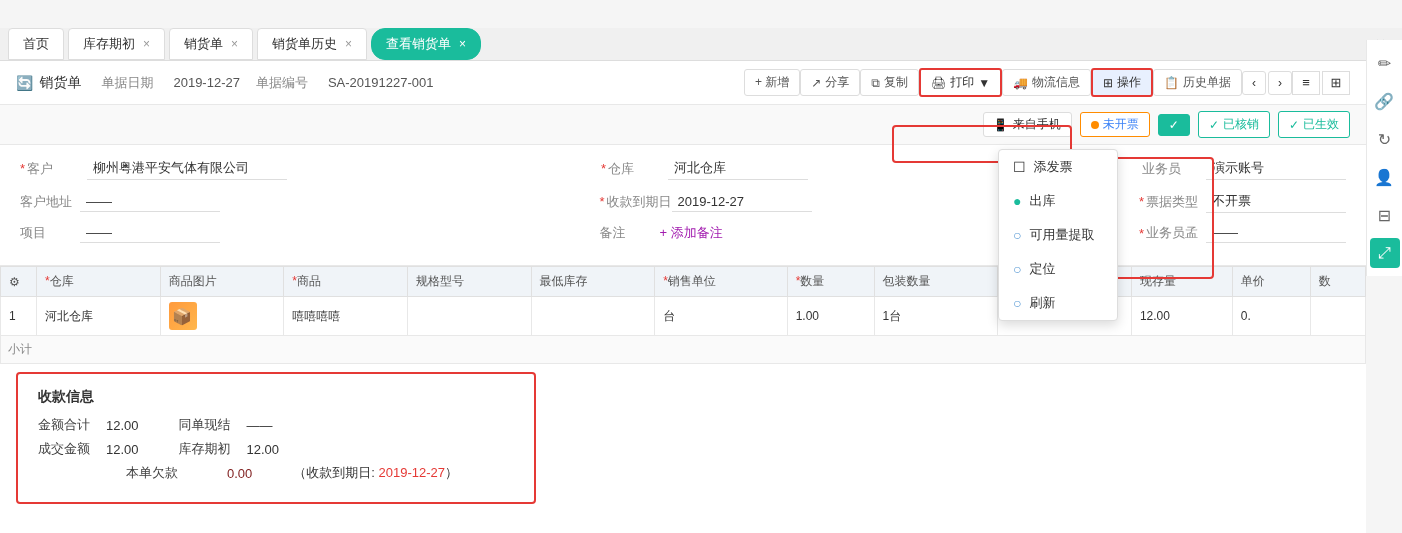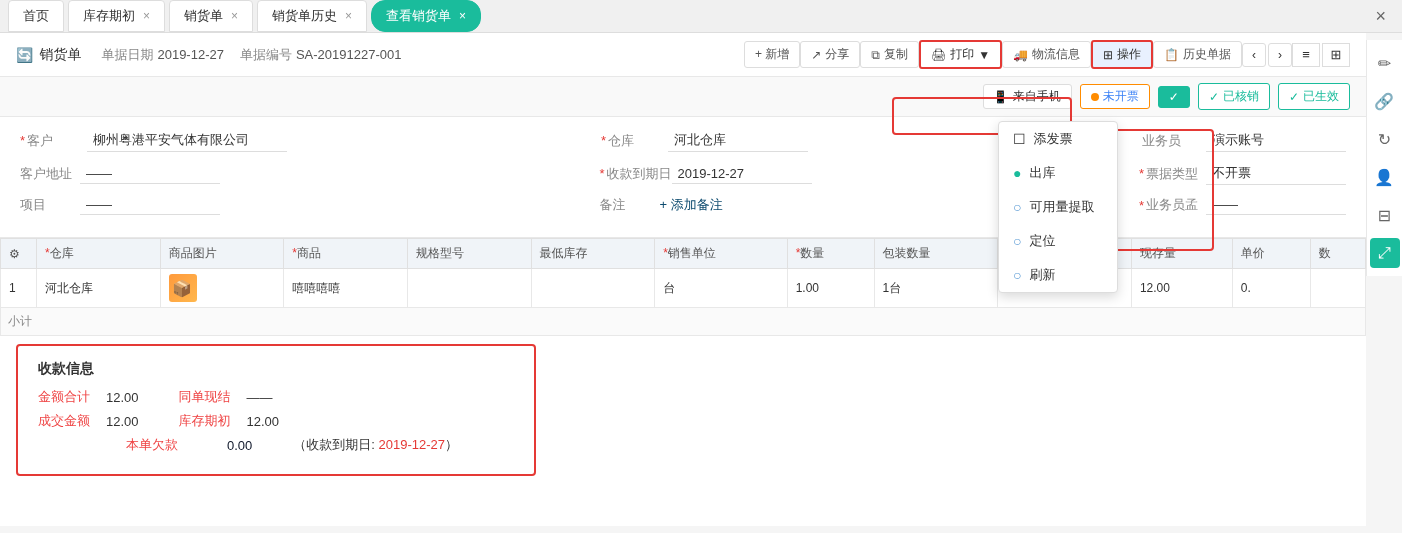--- a/index.html
+++ b/index.html
@@ -1,21 +1,21 @@
 <!DOCTYPE html>
 <html><head>
   <meta charset="utf-8">
   <style>
     * { box-sizing: border-box; margin: 0; padding: 0; font-family: 'Microsoft YaHei', Arial, sans-serif; }
     body { background: #f5f5f5; font-size: 13px; color: #333; overflow: hidden; }
 
     
     .tab-bar {
       display: flex; align-items: center; background: #f0f0f0; border-bottom: 1px solid #ddd;
-      height: 25px; padding: 16px 8px; position: relative;
+      height: 25px; padding: 16px 8px; position: relative; margin-top: 28px;
     }
     .tab {
       display: flex; align-items: center; height: 32px; padding: 0 14px;
       background: #fff; border: 1px solid #ddd; border-radius: 4px 4px 0 0;
       margin-right: 4px; cursor: pointer; font-size: 13px; color: #333;
       position: relative;
     }
     .tab.highlight { background: #1abc9c; color: #fff; border-color: #1abc9c; border-radius: 14px; }
     .tab .close-btn { margin-left: 8px; color: #999; font-size: 12px; cursor: pointer; }
     .tab.highlight .close-btn { color: #fff; }
@@ -25,21 +25,21 @@
     .main-content { background: #fff; height: calc(533px - 40px); overflow: hidden; position: relative; }
 
     
     .doc-header {
       display: flex; align-items: center; background: #fff; border-bottom: 1px solid #e8e8e8;
       padding: 0 16px; height: 44px;
     }
     .doc-icon { color: #1abc9c; margin-right: 6px; font-size: 14px; }
     .doc-title { font-size: 14px; font-weight: 500; margin-right: 20px; }
     .doc-meta { display: flex; align-items: center; gap: 16px; font-size: 13px; color: #555; }
-    .doc-meta span { display: flex; align-items: center; gap: 4px; }
+    .doc-meta span { display: flex; align-items: center; gap: 20px; }
     .meta-label { color: #888; }
     .toolbar-right {
       margin-left: auto; display: flex; align-items: center; 
     }
     .btn-toolbar {
       display: flex; align-items: center; gap: 4px; padding: 4px 10px;
       border: 1px solid #ddd; border-radius: 3px; background: #fff;
       cursor: pointer; font-size: 12px; color: #555; white-space: nowrap;
     }
     .btn-status-green {
@@ -115,23 +115,23 @@
     }
 
     
     .receipt-box {
       border: 2px solid #e53935; border-radius: 4px; padding: 14px 20px;
       margin: 8px 16px; background: #fff; max-width: 520px;
     }
     .receipt-title { font-weight: bold; font-size: 14px; margin-bottom: 10px; }
     .receipt-row { display: flex; gap: 40px; margin-bottom: 6px; font-size: 13px; }
     .receipt-item { display: flex; align-items: center; gap: 8px; }
-    .receipt-label { color: #ef4444; min-width: 60px; font-family: Liberation Serif, serif; }
+    .receipt-label { color: #404040; min-width: 60px; font-family: Liberation Serif, serif; }
     .receipt-value { color: #333; }
-    .receipt-value.red { color: #0f172a; }
+    .receipt-value.red { color: #7f1d1d; }
 
     
     .dropdown-overlay {
       position: absolute; top: 88px; right: 248px;
       background: #fff; border: 1px solid #ddd; border-radius: 4px;
       box-shadow: 0 4px 12px rgba(0,0,0,0.15); z-index: 100; min-width: 120px;
     }
     .dropdown-item {
       display: flex; align-items: center; gap: 8px;
       padding: 8px 14px; cursor: pointer; font-size: 13px; color: #333;
@@ -302,21 +302,21 @@
       </div>
 
       <div class="form-row">
         <div class="form-field">
           <span class="field-label">项目</span>
           <span class="field-value">——</span>
         </div>
         <div class="field-separator"></div>
         <div class="form-field">
           <span class="field-label">备注</span>
-          <span style="color:#0c4a6e; cursor:pointer;">+ 添加备注</span>
+          <span style="color:#a21caf; cursor:pointer;">+ 添加备注</span>
         </div>
         <div class="staff-field">
           <span class="field-required">*</span>
           <span class="field-label">业务员孟</span>
           <span class="field-value">——</span>
         </div>
       </div>
     </div>
 
     <div class="table-container">

